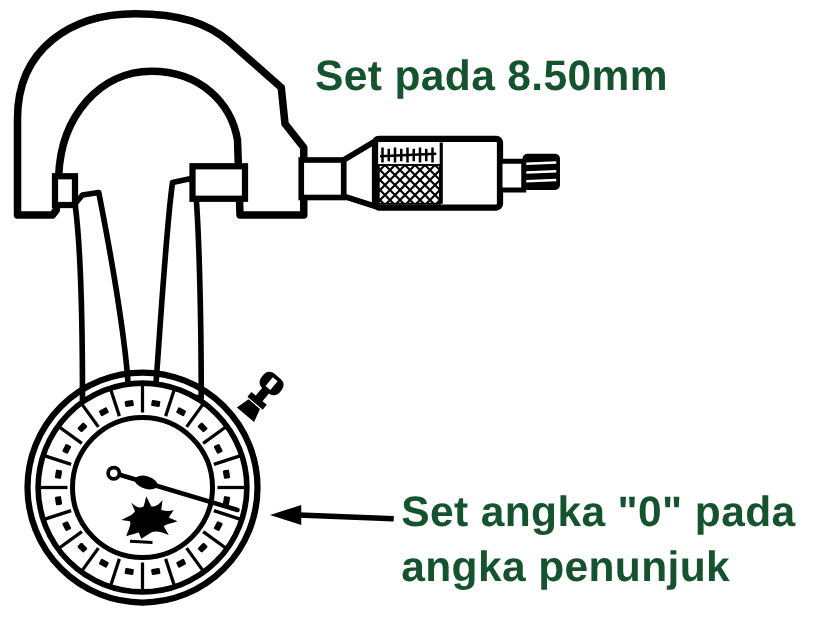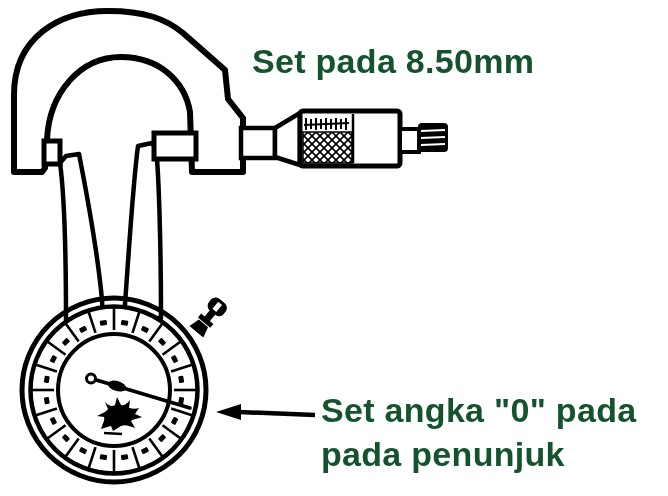--- a/index.html
+++ b/index.html
@@ -152,15 +152,15 @@
     <g>
       <polygon points="216,412 241,404 241,420" fill="#000"></polygon>
       <line x1="239" y1="412" x2="315" y2="415" stroke="#000" stroke-width="4.5"></line>
     </g>
   </svg>
 
   <div id="caption-set" class="caption">Set pada 8.50mm</div>
 
   <div id="caption-zero" class="caption">
     <div>Set angka "0" pada</div>
-    <div>pada penunjuk</div>
+    <div>angka penunjuk</div>
   </div>
 </div>
 
 </body></html>

